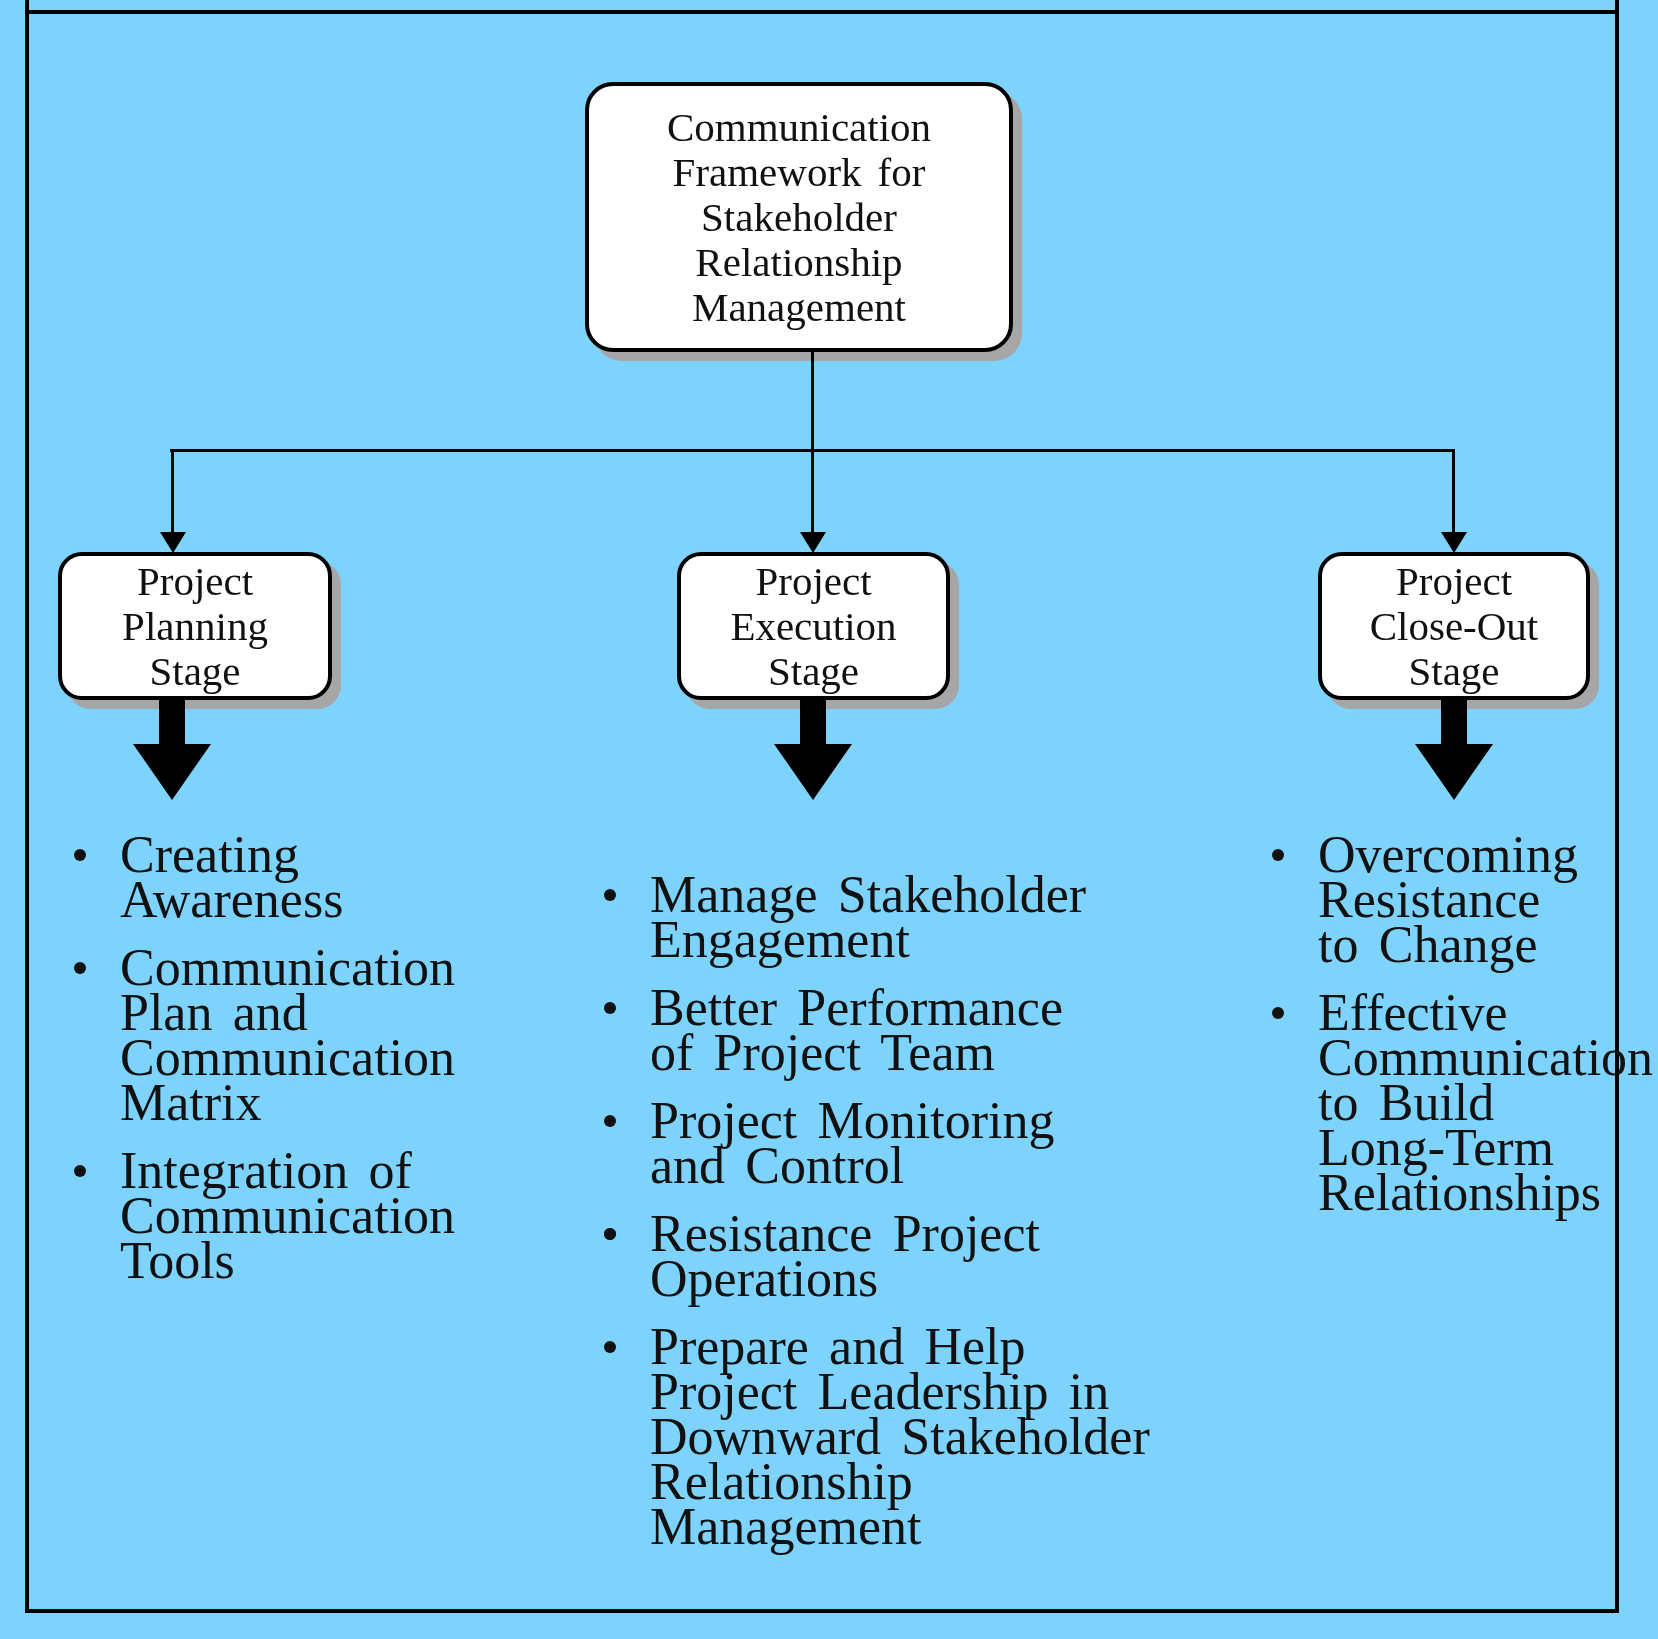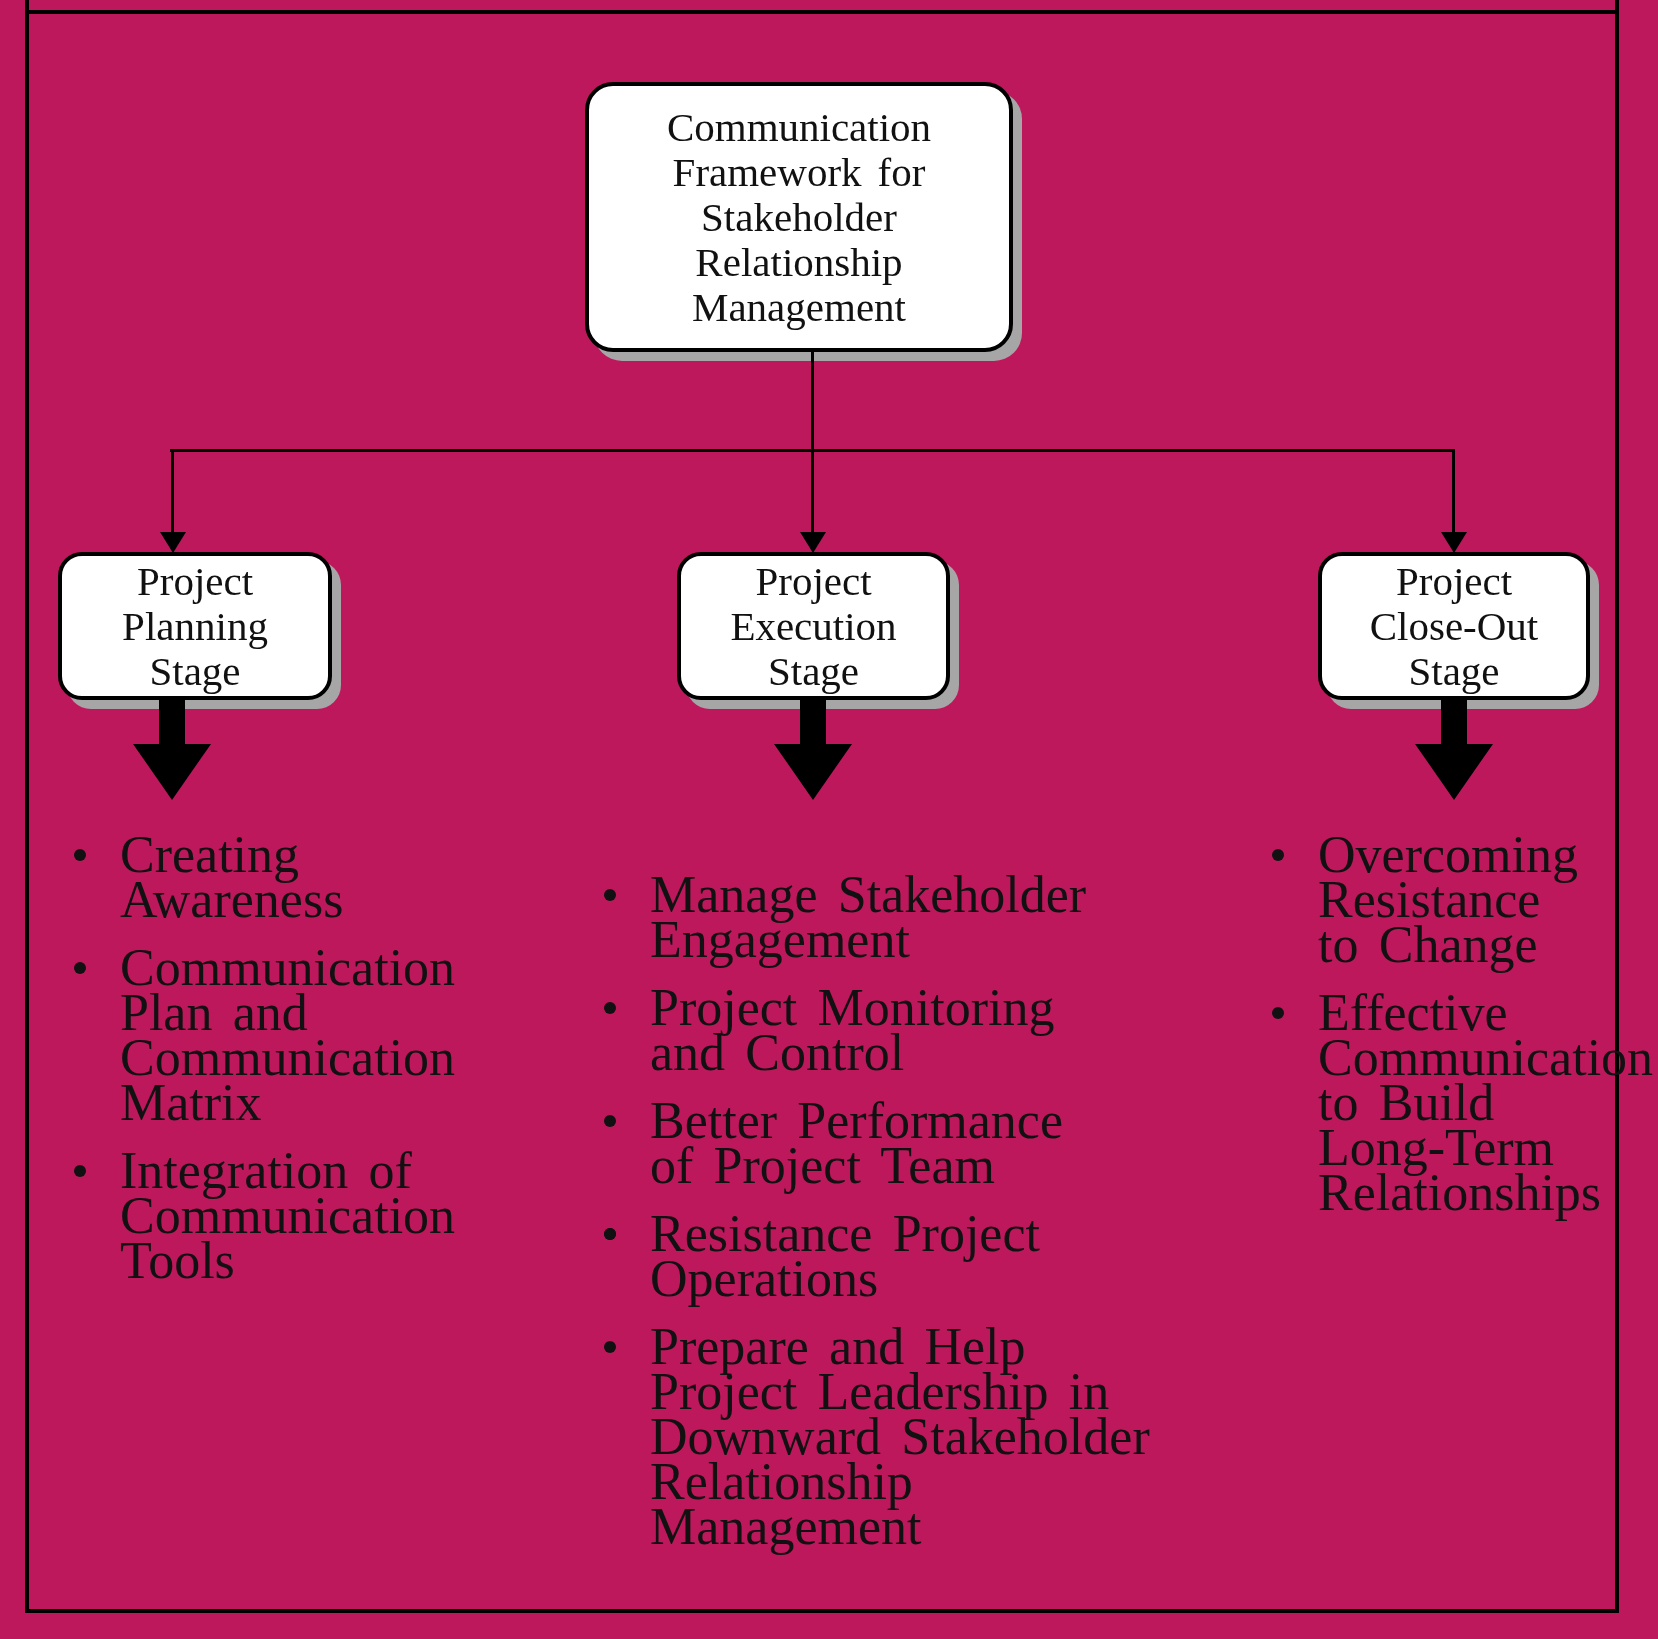--- a/index.html
+++ b/index.html
@@ -1,20 +1,20 @@
 <!DOCTYPE html>
 <html><head>
 <meta charset="utf-8">
 <style>
   html, body { margin: 0; padding: 0; background: #ffffff; }
   #canvas {
     position: relative;
     width: 1658px;
     height: 1639px;
-    background: #be185d;
+    background: #7dd3fc;
     font-family: "Liberation Serif", "DejaVu Serif", serif;
     color: #111111;
     overflow: hidden;
   }
   .frame-line { position: absolute; background: #000000; }
 
   .node {
     position: absolute;
     background: #ffffff;
     border: 4px solid #000000;
@@ -125,24 +125,24 @@
 Plan and
 Communication
 Matrix</span></div>
       <div class="li"><span class="dot"></span><span class="li-text">Integration of
 Communication
 Tools</span></div>
     </div>
   <div class="list" style="left:604px; top:872px; width:560px;">
       <div class="li"><span class="dot"></span><span class="li-text">Manage Stakeholder
 Engagement</span></div>
+      <div class="li"><span class="dot"></span><span class="li-text">Better Performance
+of Project Team</span></div>
       <div class="li"><span class="dot"></span><span class="li-text">Project Monitoring
 and Control</span></div>
-      <div class="li"><span class="dot"></span><span class="li-text">Better Performance
-of Project Team</span></div>
       <div class="li"><span class="dot"></span></div>
       <div class="li"><span class="dot"></span><span class="li-text">Resistance Project
 Operations</span></div>
       <div class="li"><span class="dot"></span><span class="li-text">Prepare and Help
 Project Leadership in
 Downward Stakeholder
 Relationship
 Management</span></div>
     </div>
   <div class="list" style="left:1272px; top:832px; width:380px;">

